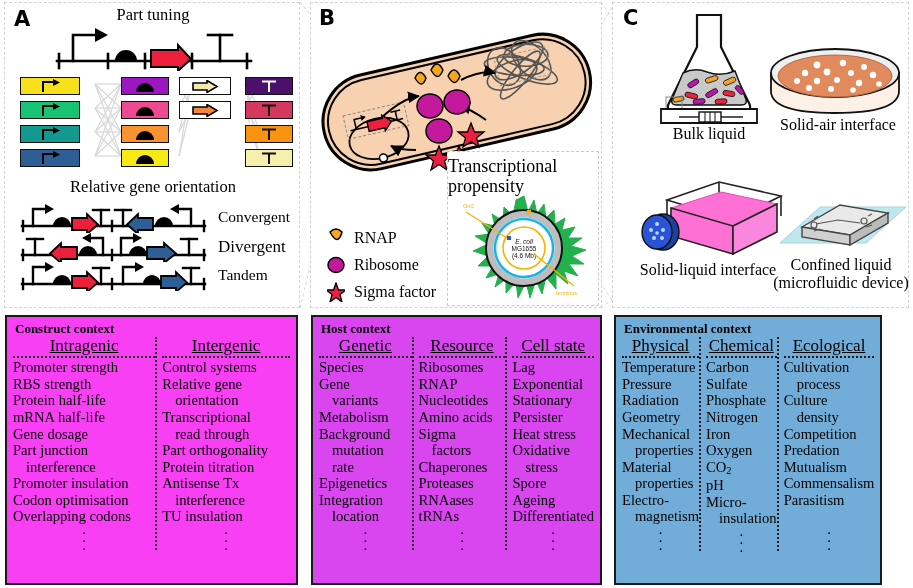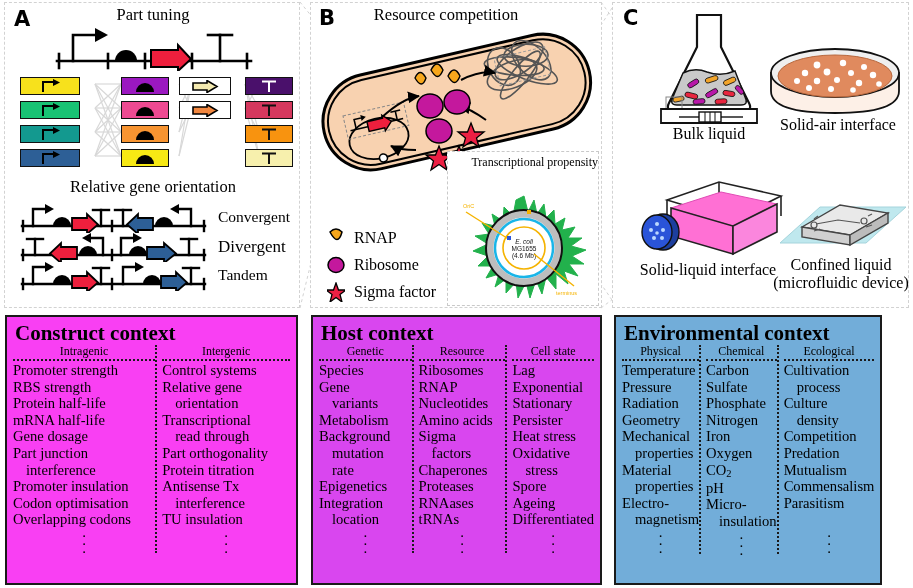--- a/index.html
+++ b/index.html
@@ -53,52 +53,53 @@
     border: 2px solid #1a1a1a;
     padding: 4px 6px 2px 6px;
     overflow: hidden;
   }
   #construct-box { left: 5px;   width: 293px; background: #f93ff3; }
   #host-box      { left: 311px; width: 291px; background: #d946ef; }
   #env-box       { left: 614px; width: 268px; background: #72add9; }
 
   .ctx-heading {
     font-family: "Liberation Serif", serif;
-    font-weight: bold; font-size: 21px; color: #000;
+    font-weight: bold; font-size: 13px; color: #000;
     line-height: 1.05; margin: 1px 0 1px 2px;
   }
   .ctx-cols { display: flex; width: 100%; }
   .ctx-col { position: relative; }
   .ctx-col + .ctx-col { border-left: 2px dotted #1a1a1a; padding-left: 5px; }
   .ctx-colhead {
-    font-size: 12px; text-align: center; color: #000;
+    font-size: 17px; text-align: center; color: #000;
     line-height: 1.1; padding-bottom: 1px;
     border-bottom: 2px dotted #1a1a1a;
     margin-bottom: 1px;
+    text-decoration: underline;
   }
   .ctx-item {
     font-size: 14.6px; color: #000; line-height: 1.135;
     white-space: nowrap;
   }
   .ctx-item.indent { padding-left: 13px; }
   .ctx-dots { text-align: center; font-size: 15px; line-height: 0.8; letter-spacing: 0; }
   .ctx-dots span { display:block; font-size: 15px; line-height: 0.55; }
 
   sub { font-size: 0.72em; vertical-align: -0.22em; }
 
   
   .legend-row { position: absolute; display: flex; align-items: center; }
   .legend-label { font-size: 16px; color: #000; margin-left: 9px; }
 
   .inset-box {
     position: absolute; border: 1px dashed #c9c9c9; background:#fff;
   }
   .inset-title {
-    position: absolute; width: 100%; text-align: right;
-    font-size: 12px; line-height: 1.12; color:#000;
+    position: absolute; width: 100%; text-align: left;
+    font-size: 18px; line-height: 1.12; color:#000;
   }
 
   
   .clabel {
     position: absolute; text-align: center; font-size: 16px;
     line-height: 1.12; color: #000;
   }
   svg { display: block; }
 </style>
 </head>
@@ -343,21 +344,20 @@
         <path d="M34 23 a9 9 0 0 1 18 0 z" fill="#000"></path>
         <path d="M124 23 a9 9 0 0 1 18 0 z" fill="#000"></path>
         <polygon points="53,15 68,15 68,11 79,21.5 68,31 68,27 53,27" fill="#ee1f3d" stroke="#000" stroke-width="1.8"></polygon>
         <polygon points="142,15 157,15 157,11 168,21.5 157,31 157,27 142,27" fill="#2d5f96" stroke="#000" stroke-width="1.8"></polygon>
       </svg>
       <div style="position:absolute; left:213px; top:263px; font-size:15.5px;">Tandem</div>
     </div>
 
     <div class="toppanel" id="panel-b-box">
       <div class="panel-letter" style="left:8px; top:3px;">B</div>
-      <div class="panel-title" style="left:40px; top:3px; width:190px;">Resource competition</div>
 
       <svg style="position:absolute; left:0px; top:25px;" width="292" height="150">
 
         <g transform="rotate(-13 146 75)">
           <rect x="10" y="26" width="272" height="96" rx="48" ry="48" fill="#f8d2b0" stroke="#000" stroke-width="3"></rect>
           <rect x="15" y="31" width="262" height="86" rx="43" ry="43" fill="none" stroke="#000" stroke-width="2"></rect>
         </g>
 
         <g transform="rotate(-13 146 75)">
           <ellipse cx="62" cy="92" rx="30" ry="20" fill="none" stroke="#000" stroke-width="1.8"></ellipse>

